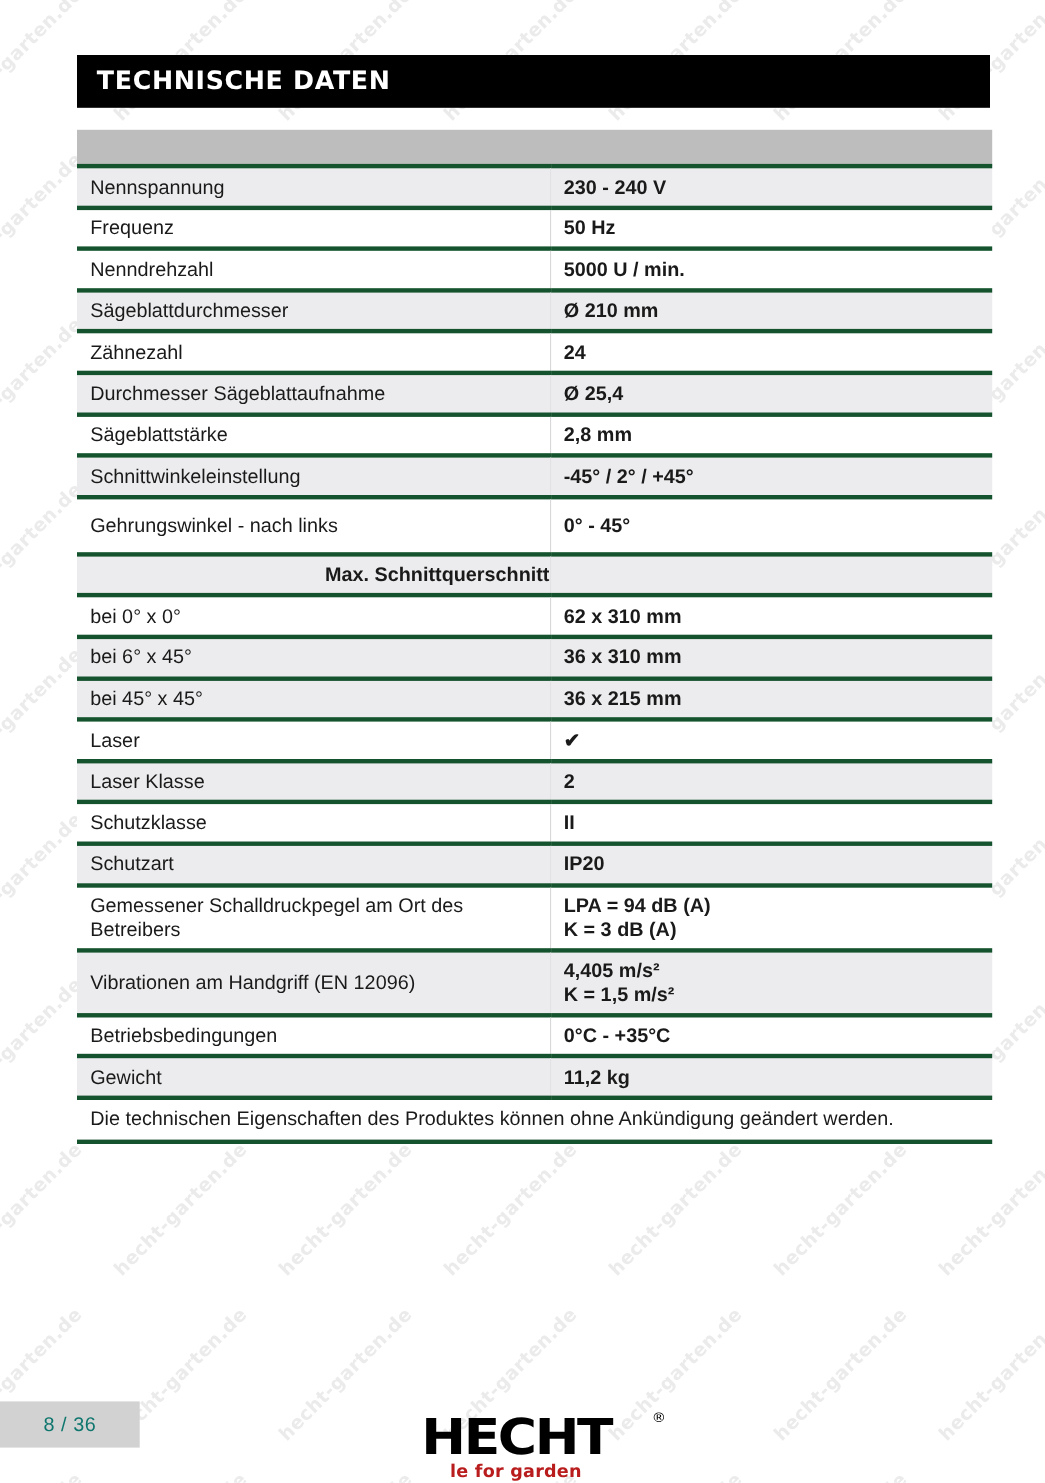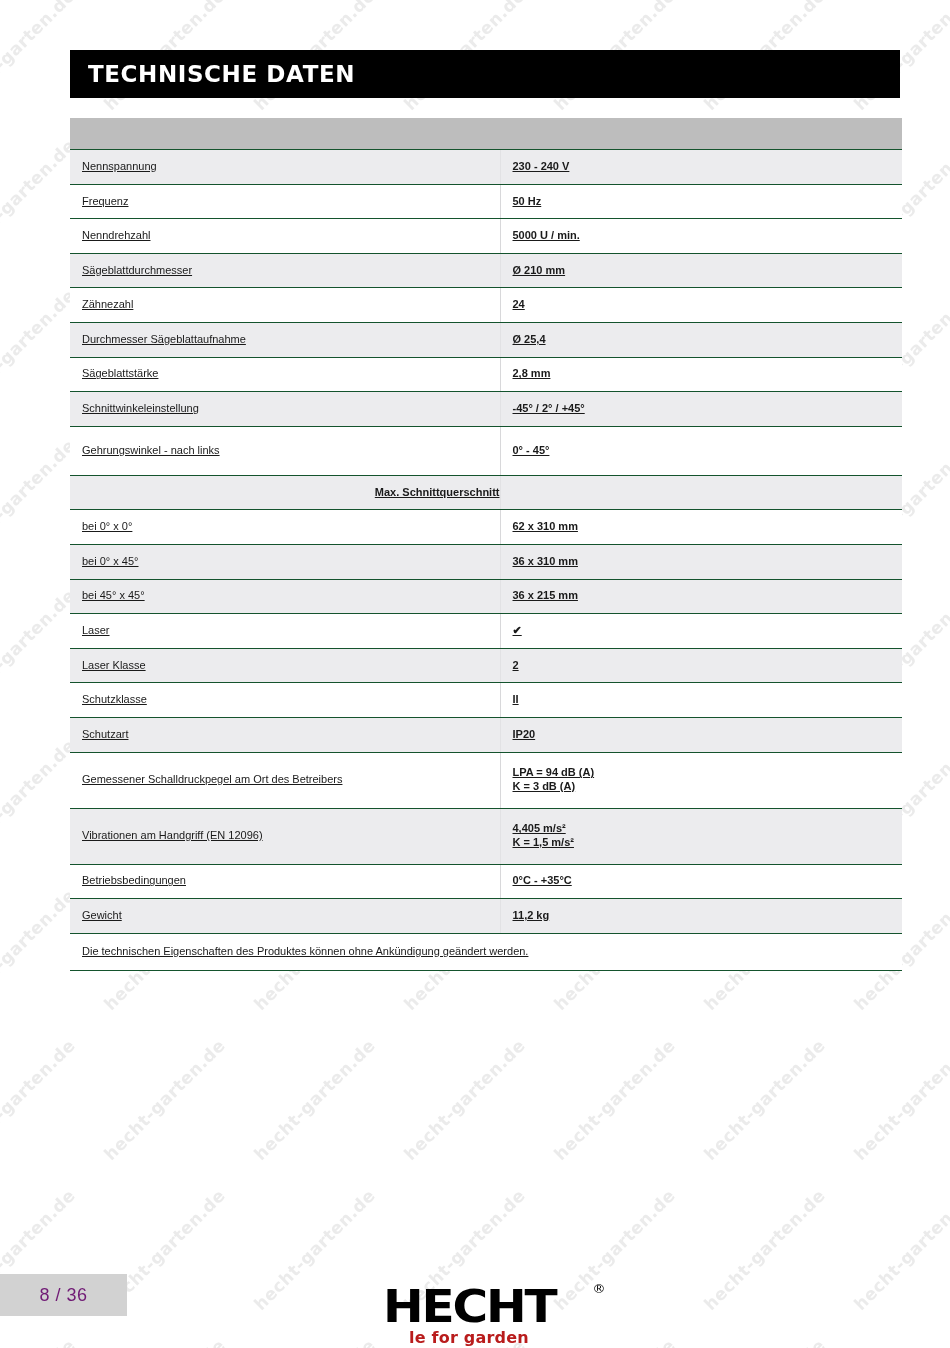--- a/index.html
+++ b/index.html
@@ -58,26 +58,25 @@
     width:832px;
     border-collapse:collapse;
     table-layout:fixed;
   }
   #spec-table col.c-label{width:430px;}
   #spec-table col.c-value{width:402px;}
 
   #spec-table tr{ }
   #spec-table td{
     padding:0 0 0 12px;
-    font-size:11px;
+    font-size:18px;
     color:#1a1a1a;
     vertical-align:middle;
-    border-bottom:1px solid #14532d;
+    border-bottom:4px solid #14532d;
     line-height:1.25;
-    text-decoration:underline;
   }
   tr.band-head td{
     background:#bdbdbd;
     height:31px;
     border-bottom:1px solid #bdbdbd;
   }
   tr.r-odd td{background:#ececee;}
   tr.r-even td{background:#ffffff;}
   tr.r-even td.val{border-left:1px solid #d8d8da;}
   tr.r-odd  td.val{border-left:1px solid #e2e2e4;}
@@ -106,21 +105,21 @@
 
   
   #page-number-box{
     position:absolute;
     left:0;top:1274px;
     width:127px;height:42px;
     background:#d2d2d2;
     display:flex;align-items:center;justify-content:center;
   }
   #page-number-box span{
-    font-size:18px;color:#701a75;letter-spacing:.5px;text-align:right;
+    font-size:18px;color:#0f766e;letter-spacing:.5px;text-align:right;
   }
 
   #logo{
     position:absolute;
     left:383px;top:1286px;
     width:190px;height:58px;
   }
   #logo .mark{
     position:relative;
     font-family:"DejaVu Sans", sans-serif;
@@ -280,21 +279,21 @@
         </tr>
         <tr class="r-odd h-std">
           <td class="lab bold">Max. Schnittquerschnitt</td>
           <td class="val"></td>
         </tr>
         <tr class="r-even h-std">
           <td class="lab">bei 0° x 0°</td>
           <td class="val">62 x 310 mm</td>
         </tr>
         <tr class="r-odd h-std">
-          <td class="lab">bei 0° x 45°</td>
+          <td class="lab">bei 6° x 45°</td>
           <td class="val">36 x 310 mm</td>
         </tr>
         <tr class="r-odd h-std">
           <td class="lab">bei 45° x 45°</td>
           <td class="val">36 x 215 mm</td>
         </tr>
         <tr class="r-even h-std">
           <td class="lab">Laser</td>
           <td class="val check">✔</td>
         </tr>

